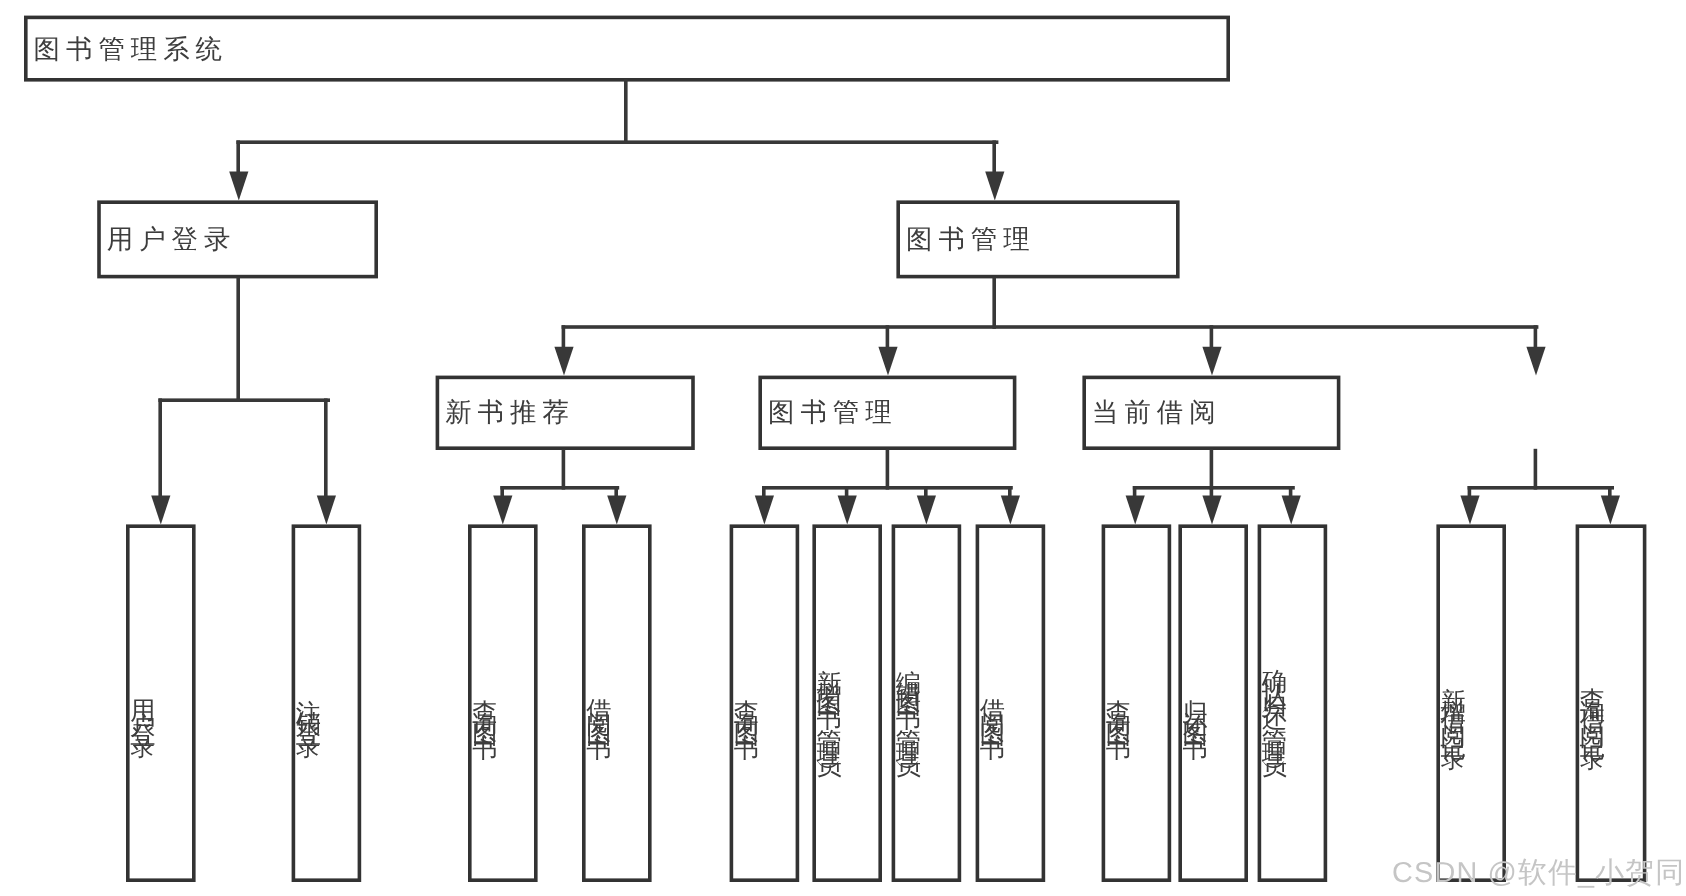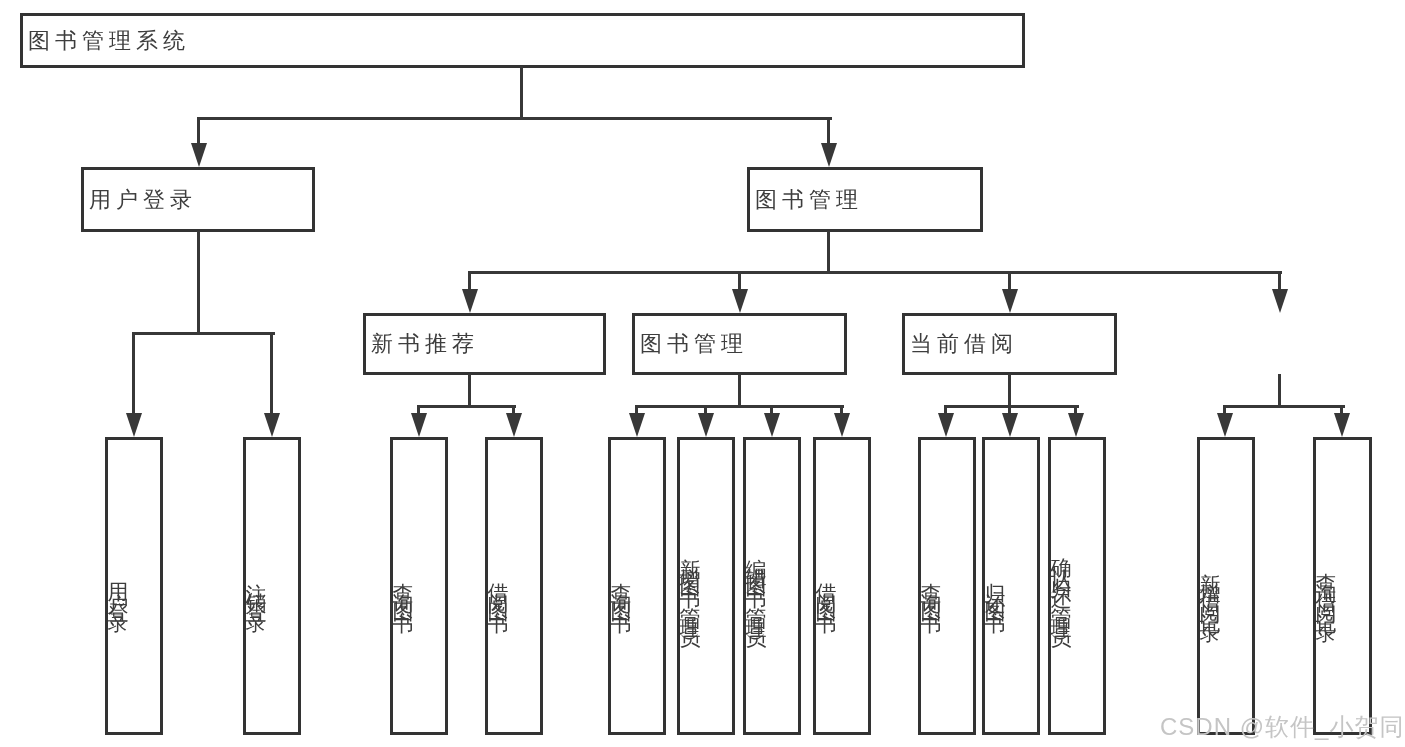--- a/index.html
+++ b/index.html
@@ -96,21 +96,21 @@
   <div class="hline" style="left:468px;top:271px;width:814px;"></div>
   <div class="vline" style="left:468px;top:271px;height:22px;"></div>
   <div class="arrow" style="left:462px;top:289px;"></div>
   <div class="vline" style="left:738px;top:271px;height:22px;"></div>
   <div class="arrow" style="left:732px;top:289px;"></div>
   <div class="vline" style="left:1008px;top:271px;height:22px;"></div>
   <div class="arrow" style="left:1002px;top:289px;"></div>
   <div class="vline" style="left:1278px;top:271px;height:22px;"></div>
   <div class="arrow" style="left:1272px;top:289px;"></div>
 
-  <div class="box hbox" style="left:363px;top:313px;width:243px;height:62px;">
+  <div class="box hbox" style="left:363px;top:313px;width:216px;height:62px;">
     <span>新书推荐</span>
   </div>
   <div class="box hbox" style="left:632px;top:313px;width:215px;height:62px;">
     <span>图书管理</span>
   </div>
   <div class="box hbox" style="left:902px;top:313px;width:215px;height:62px;">
     <span>当前借阅</span>
   </div>
 
   <div class="vline" style="left:468px;top:374px;height:34px;"></div>

